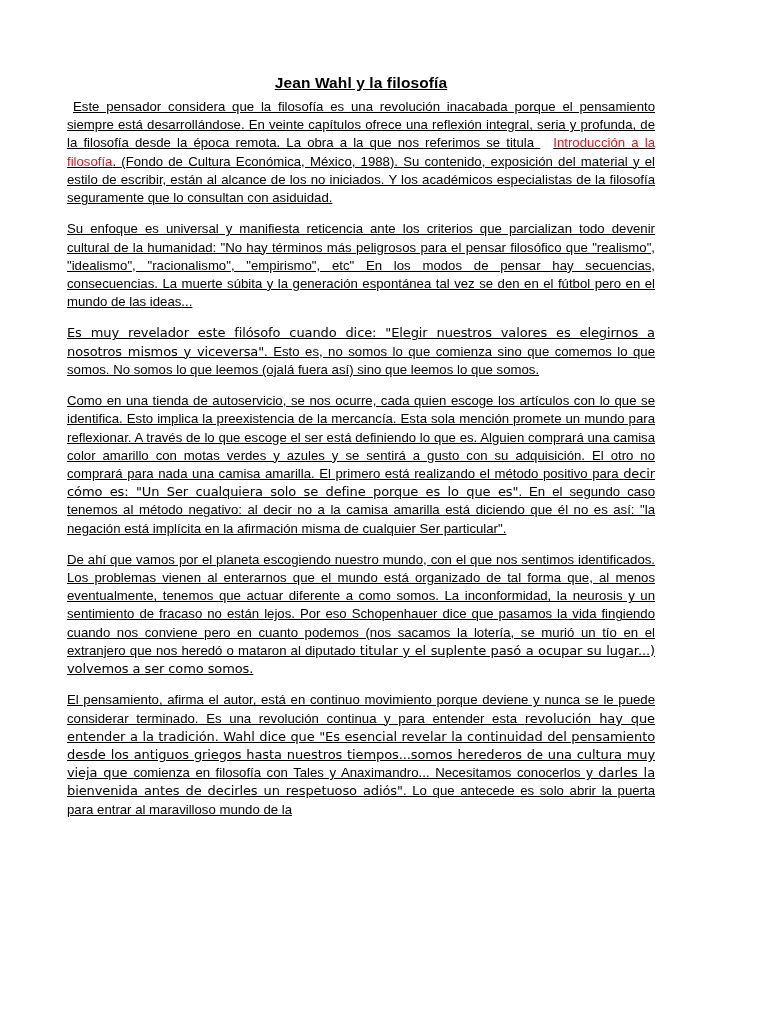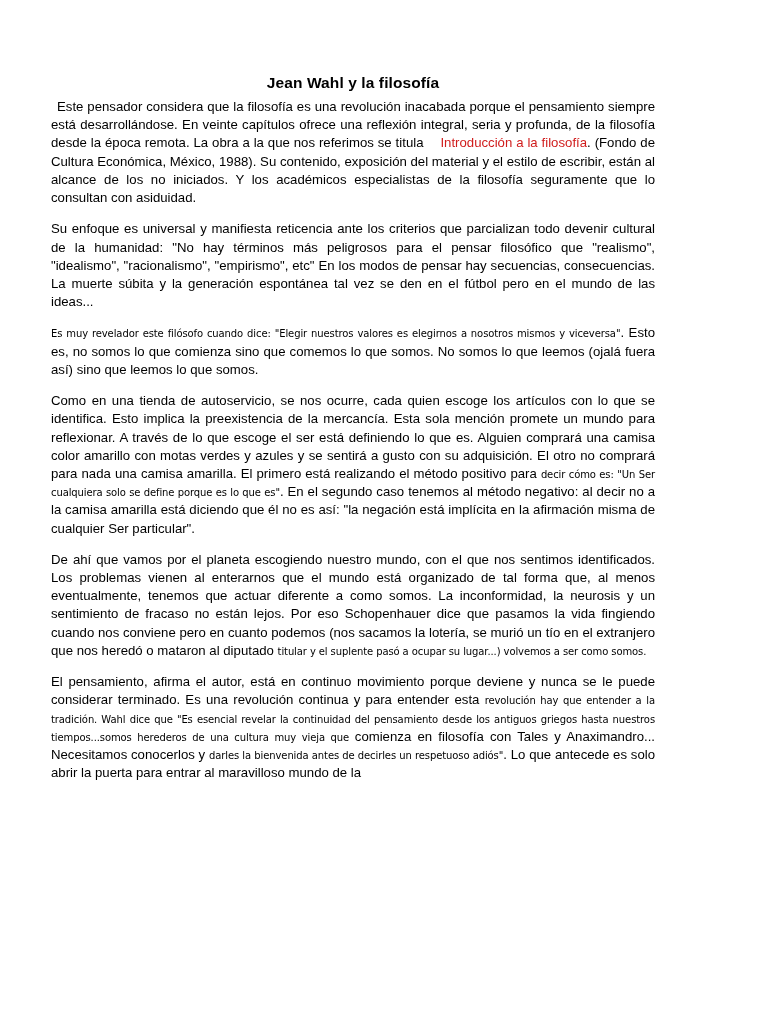--- a/index.html
+++ b/index.html
@@ -14,21 +14,22 @@
     font-family: "Liberation Sans", sans-serif;
     color: #000000;
     overflow: hidden;
   }
   .page {
     position: relative;
     width: 768px;
     height: 976px;
     background: #ffffff;
     box-sizing: border-box;
-    padding: 74px 113px 0 51px;
+    padding: 74px 113px 0 67px;
+    text-decoration: underline;
   }
   .doc-title {
     font-size: 15.5px;
     font-weight: bold;
     text-align: center;
     margin: 0 0 6px 0;
     letter-spacing: 0.1px;
   }
   p.para {
     font-size: 13.2px;
@@ -42,21 +43,21 @@
   }
   .first-para {
     text-indent: 6px;
   }
   .red {
     color: #d01c1c;
     margin-left: 13px;
   }
   .alt {
     font-family: "DejaVu Sans", sans-serif;
-    font-size: 10px;
+    font-size: 13px;
     letter-spacing: -0.1px;
   }
 </style>
 </head>
 <body>
 
 <div class="page">
   <h1 class="doc-title">Jean Wahl y la filosofía</h1>
   <div>
     <p class="para first-para">

